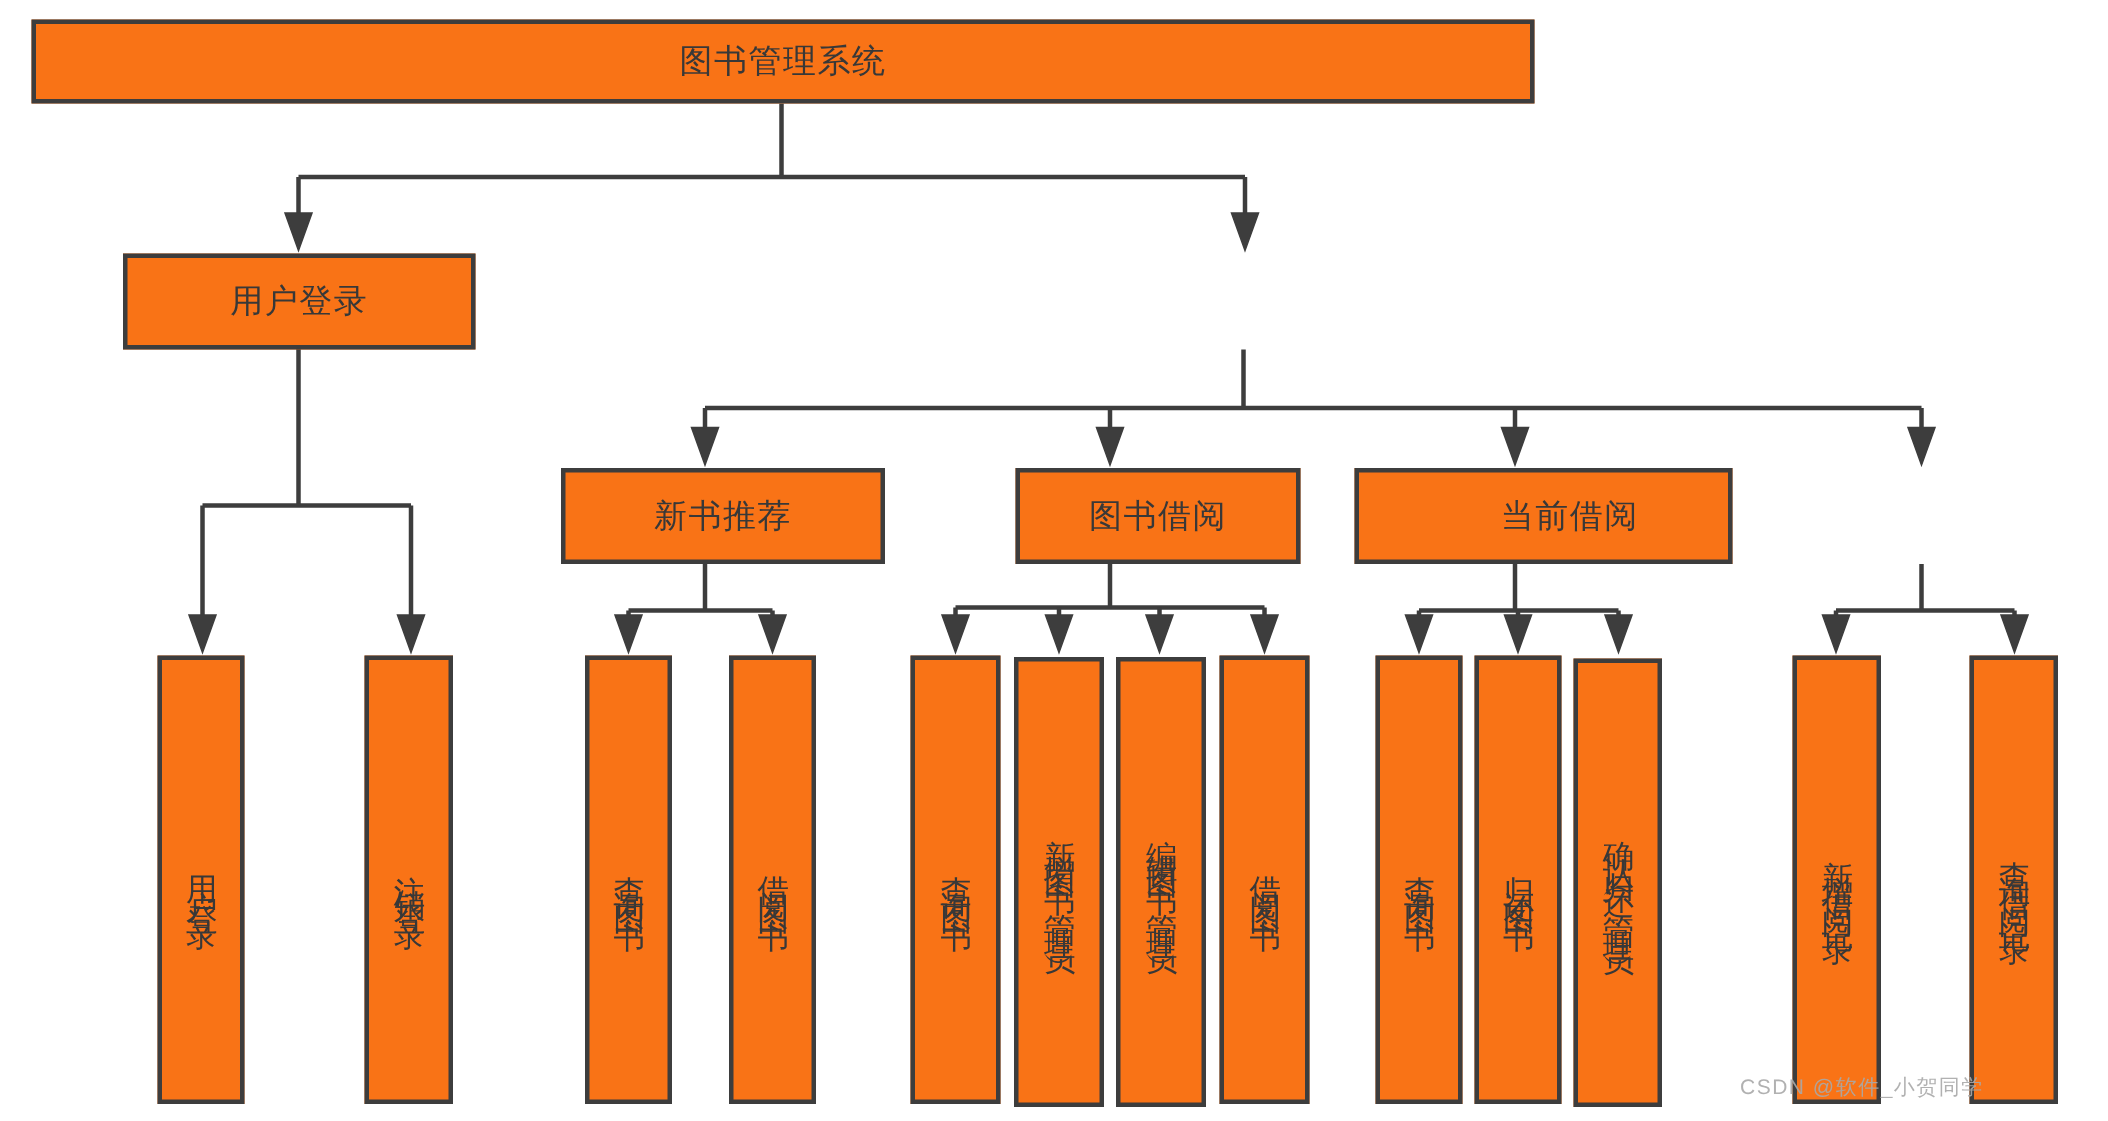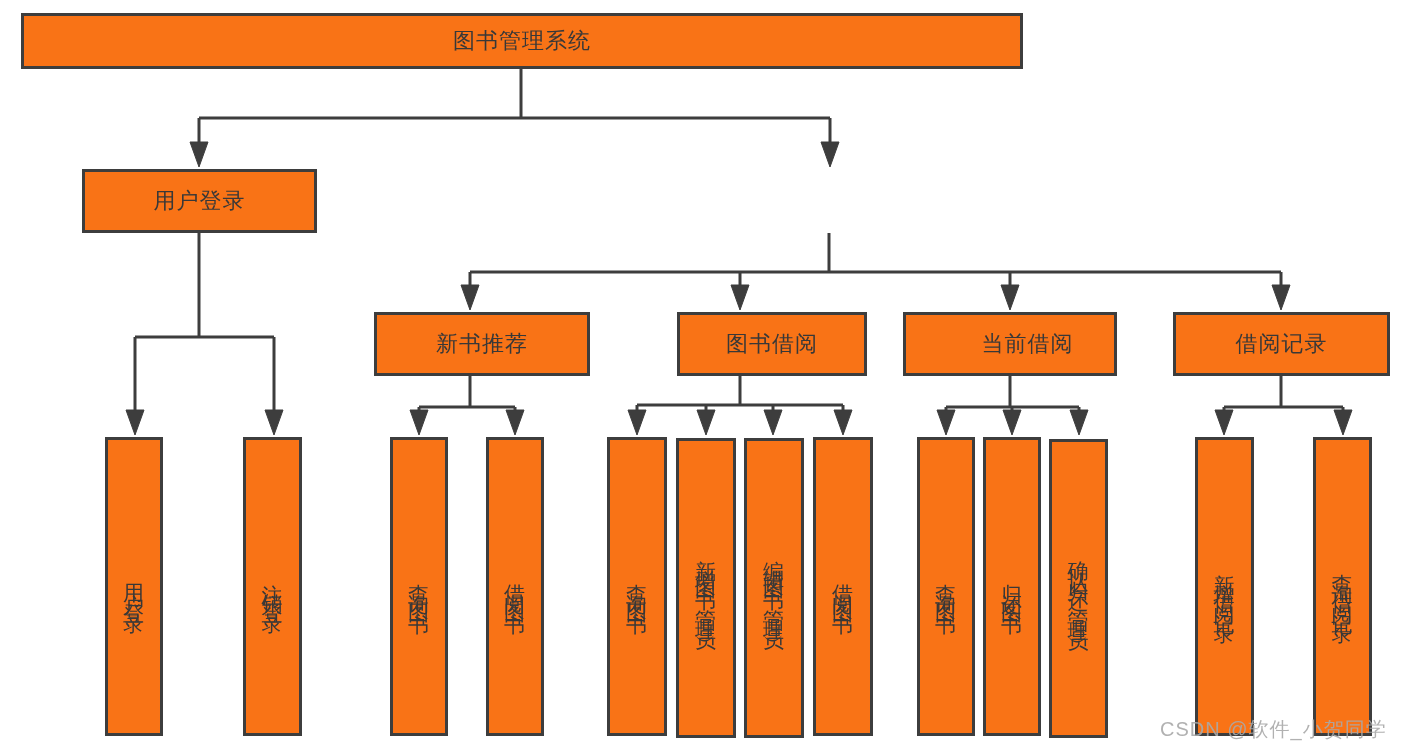--- a/index.html
+++ b/index.html
@@ -26,21 +26,21 @@
   .vbox .vlabel{
     writing-mode:vertical-lr;
     text-orientation:mixed;
     letter-spacing:10px;
     line-height:1;
     white-space:nowrap;
   }
   .watermark{
     position:absolute;
     left:1160px;top:716px;
-    font-size:20px;
+    font-size:14px;
     color:#a9a9a9;
     opacity:0.9;
     letter-spacing:1px;
     white-space:nowrap;
   }
 </style>
 </head>
 <body>
 
 <div class="stage">
@@ -121,25 +121,22 @@
   <div class="box hbox" style="left:82px;top:169px;width:235px;height:64px;">
     <span>用户登录</span>
   </div>
 
   <div class="box hbox" style="left:374px;top:312px;width:216px;height:64px;">
     <span>新书推荐</span>
   </div>
   <div class="box hbox" style="left:633px;top:312px;width:190px;height:64px;margin-left:44px;">
     <span>图书借阅</span>
   </div>
-  <div class="box hbox" style="left:903px;top:312px;width:214px;height:64px;padding-left:35px;">
+  <div class="box hbox" style="left:903px;top:312px;width:252px;height:64px;padding-left:35px;">
     <span>当前借阅</span>
-  </div>
-  <div class="box hbox" style="left:1173px;top:312px;width:217px;height:64px;">
-    <span>借阅记录</span>
   </div>
 
   <div class="box vbox" style="left:105px;top:437px;width:58px;height:299px;">
     <span class="vlabel">用户登录</span>
   </div>
   <div class="box vbox" style="left:243px;top:437px;width:59px;height:299px;">
     <span class="vlabel">注销登录</span>
   </div>
 
   <div class="box vbox" style="left:390px;top:437px;width:58px;height:299px;">

